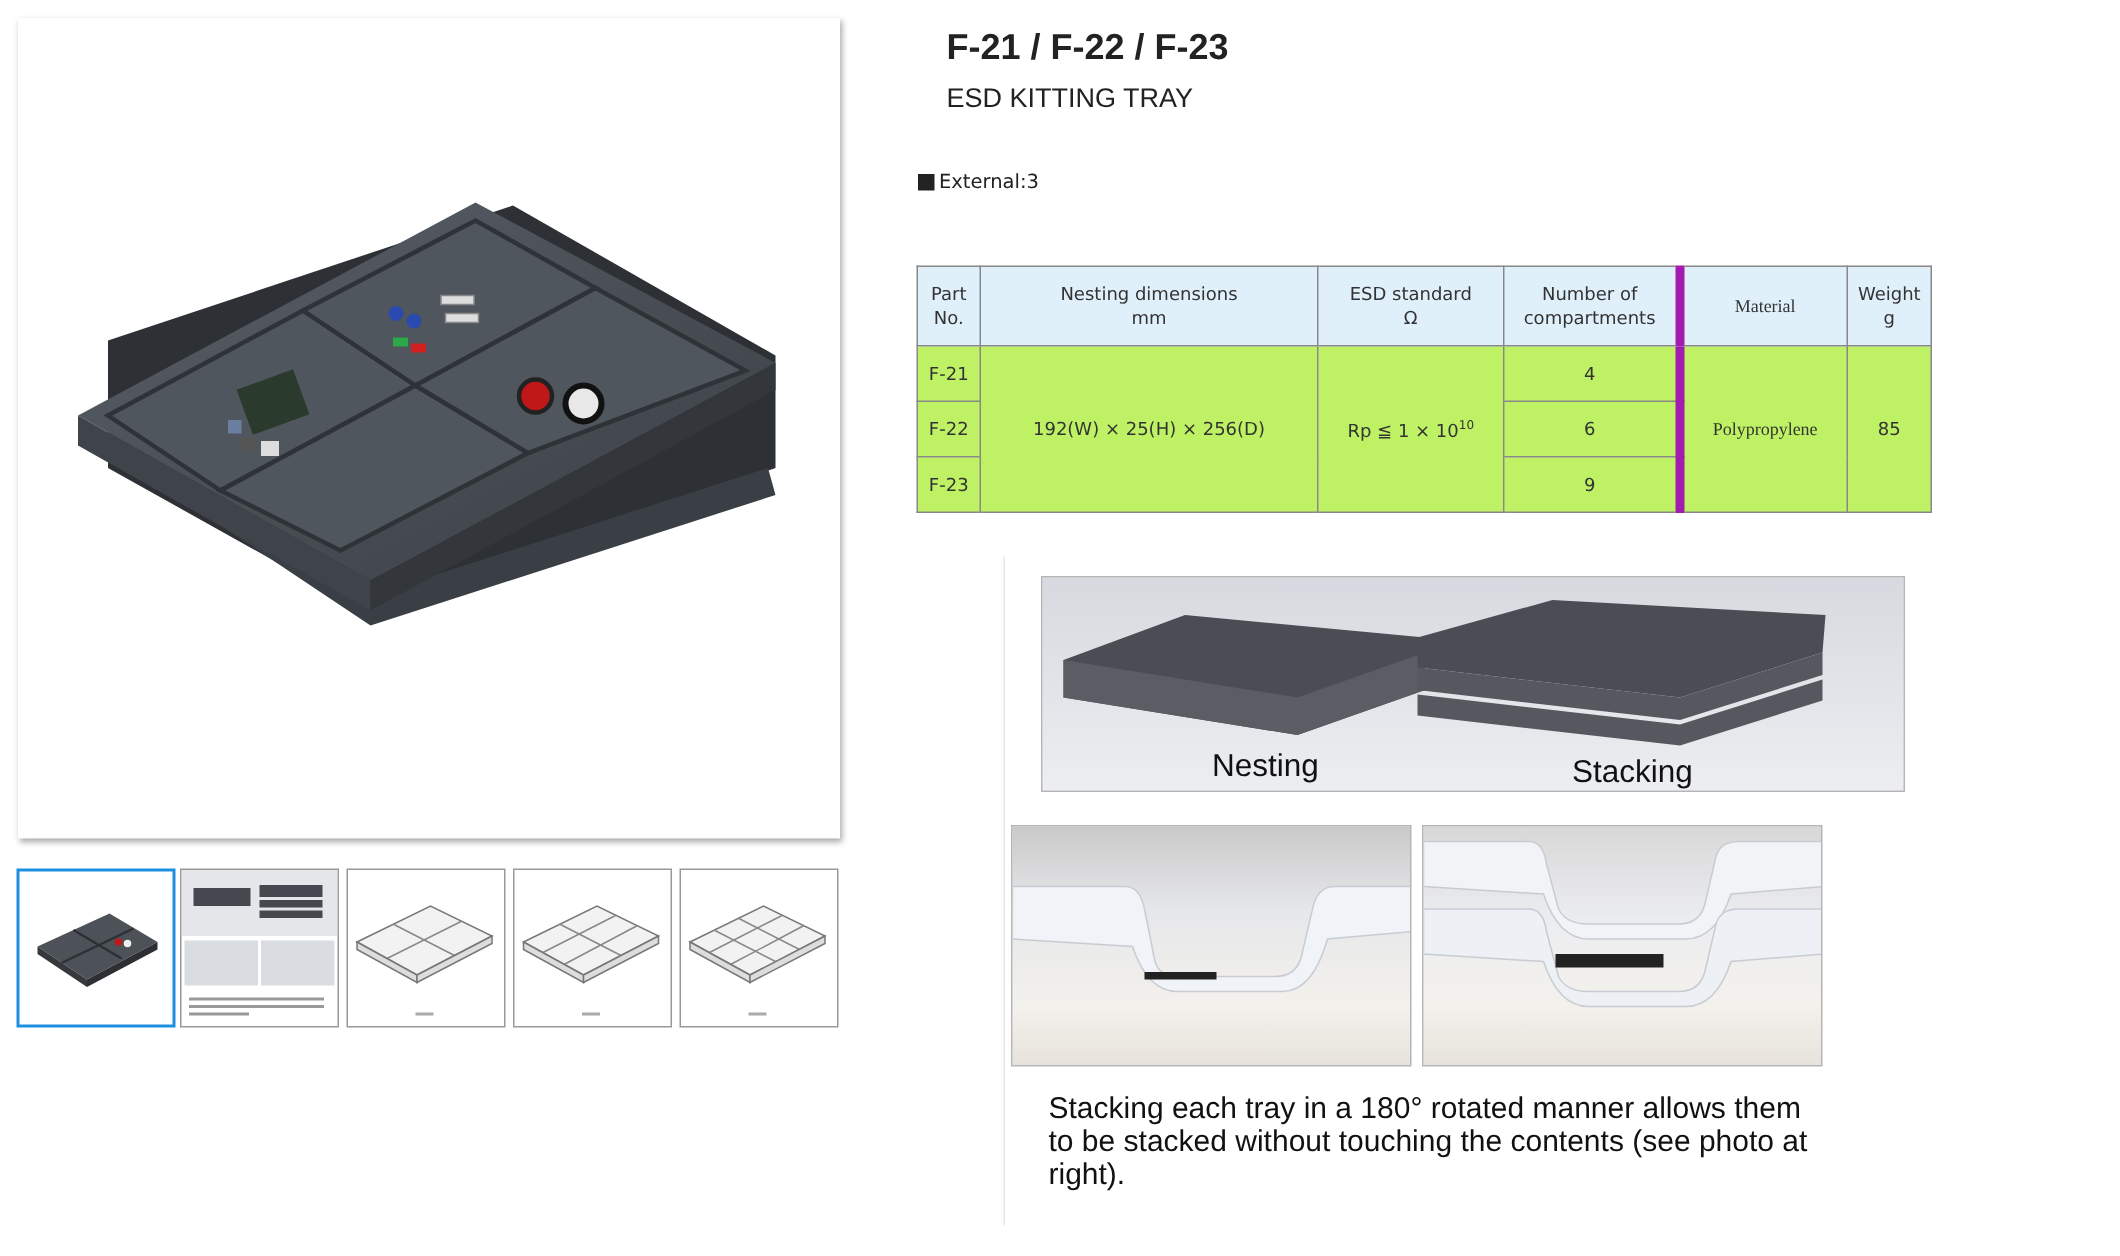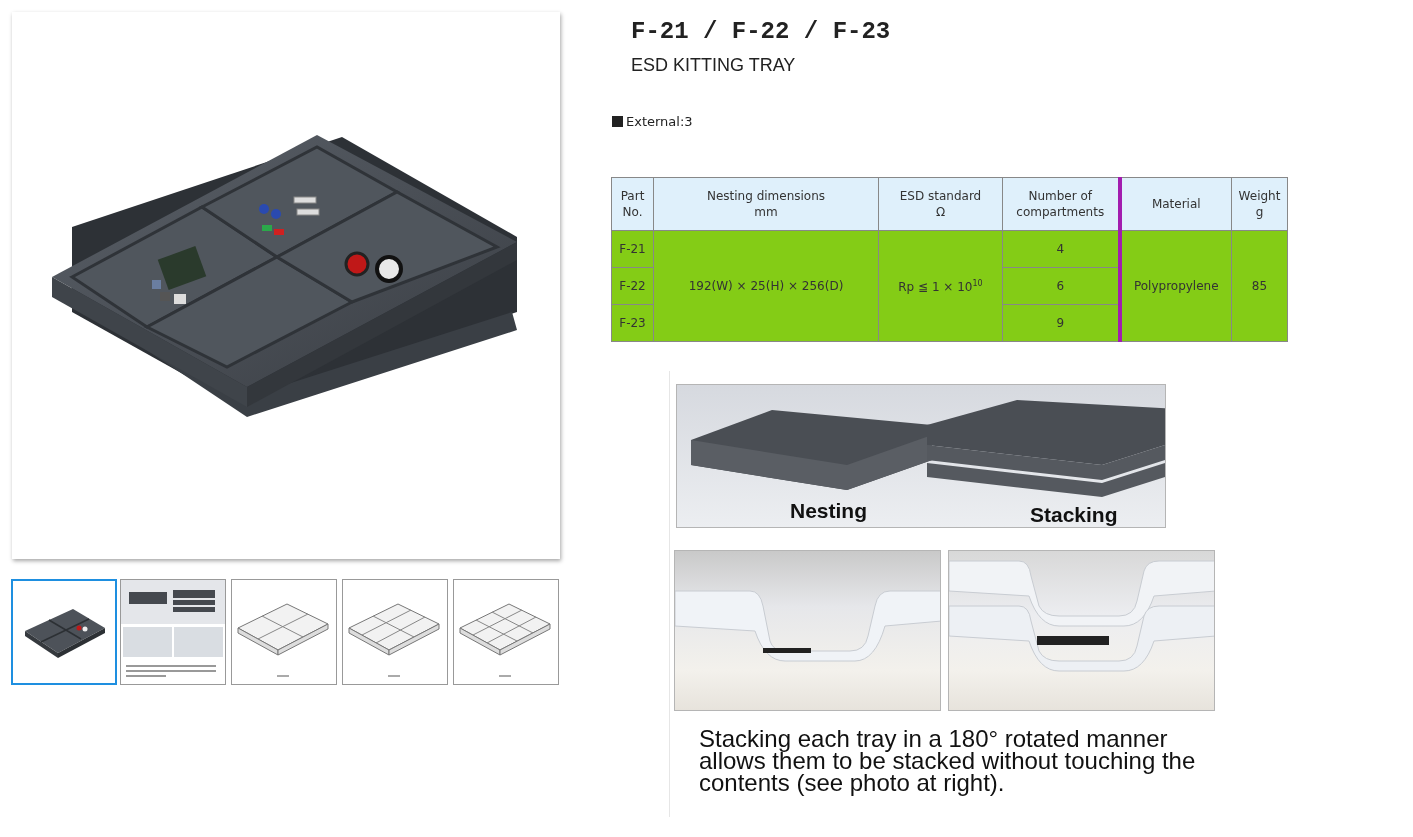--- a/index.html
+++ b/index.html
@@ -14,54 +14,54 @@
   .thumbs { position: absolute; left: 11px; top: 579px; }
   .thumb {
     position: absolute; top: 0; width: 106px; height: 106px;
     border: 1px solid #999; background: #fff; overflow: hidden; cursor: pointer;
   }
   .thumb.active { border: 2px solid #1e8fe0; }
 
   
   .title {
     position: absolute; left: 631px; top: 18px;
-    font-family: Liberation Mono, monospace; font-size: 24px; font-weight: bold; color: #222;
+    font-family: Liberation Sans, sans-serif; font-size: 24px; font-weight: bold; color: #222;
     letter-spacing: 0px;
   }
   .subtitle {
     position: absolute; left: 631px; top: 55px;
     font-family: Liberation Sans, sans-serif; font-size: 18px; color: #222;
   }
   .quantity {
     position: absolute; left: 612px; top: 114px; font-size: 13px; color: #222;
     display: flex; align-items: center;
   }
   .quantity .sq { display: inline-block; width: 11px; height: 11px; background: #222; margin-right: 3px; }
 
   table.spec {
     position: absolute; left: 611px; top: 177px;
     border-collapse: collapse; font-size: 12px; color: #333;
   }
   table.spec th, table.spec td {
     border: 1px solid #888; text-align: center; vertical-align: middle; font-weight: normal;
   }
   table.spec th { background: #dff0fb; height: 53px; line-height: 16px; }
-  table.spec td { height: 37px; background: #84cc16; }
-  table.spec .thick-left { border-left: 4px solid #a21caf; }
+  table.spec td { height: 37px; background: #bef264; }
+  table.spec .thick-left { border-left: 6px solid #a21caf; font-family: Liberation Serif, serif; }
   sup { font-size: 8px; vertical-align: 5px; }
 
   .divider-v { position: absolute; left: 669px; top: 371px; width: 1px; height: 446px; background: #e6e6e6; }
 
   .photo {
     position: absolute; border: 1px solid #b5b5b5; overflow: hidden;
   }
   .caption-label { position: absolute; font-family: "Liberation Sans", sans-serif; font-size: 21px; color: #111; }
   .bottom-caption {
     position: absolute; left: 699px; top: 728px; width: 520px;
-    font-family: "Liberation Sans", sans-serif; font-size: 24px; line-height: 22px; color: #111;
+    font-family: "Liberation Sans", sans-serif; font-size: 20px; line-height: 22px; color: #111;
   }
 </style>
 </head>
 <body>
 
 <div class="main-image">
   <svg width="548" height="547" viewBox="0 0 548 547">
     <defs>
       <linearGradient id="tg" x1="0" y1="0" x2="1" y2="1">
         <stop offset="0" stop-color="#5a6068"></stop>
@@ -190,21 +190,21 @@
     </tr>
     <tr>
       <td>F-23</td>
       <td>9</td>
     </tr>
   </tbody>
 </table>
 
 <div class="divider-v"></div>
 
-<div class="photo" style="left:676px; top:384px; width:490px; height:144px; background:linear-gradient(#d6d9df,#eceef1);font-weight:bold;">
+<div class="photo" style="left:694px; top:384px; width:576px; height:144px; background:linear-gradient(#d6d9df,#eceef1);">
   <svg width="541" height="144" viewBox="0 0 541 144">
     <polygon points="14,55 95,25 255,40 255,75 170,105 14,80" fill="#4a4e54"></polygon>
     <polygon points="14,55 170,80 255,50 255,75 170,105 14,80" fill="#5a5e64"></polygon>
     <polygon points="250,40 340,15 522,25 520,50 425,80 250,60" fill="#4a4e54"></polygon>
     <polygon points="250,60 425,80 520,50 520,65 425,95 250,75" fill="#55595f"></polygon>
     <polygon points="250,78 425,98 520,68 520,82 425,112 250,92" fill="#55595f"></polygon>
   </svg>
   <span class="caption-label" style="left:113px; top:114px;">Nesting</span>
   <span class="caption-label" style="left:353px; top:118px;">Stacking</span>
 </div>

